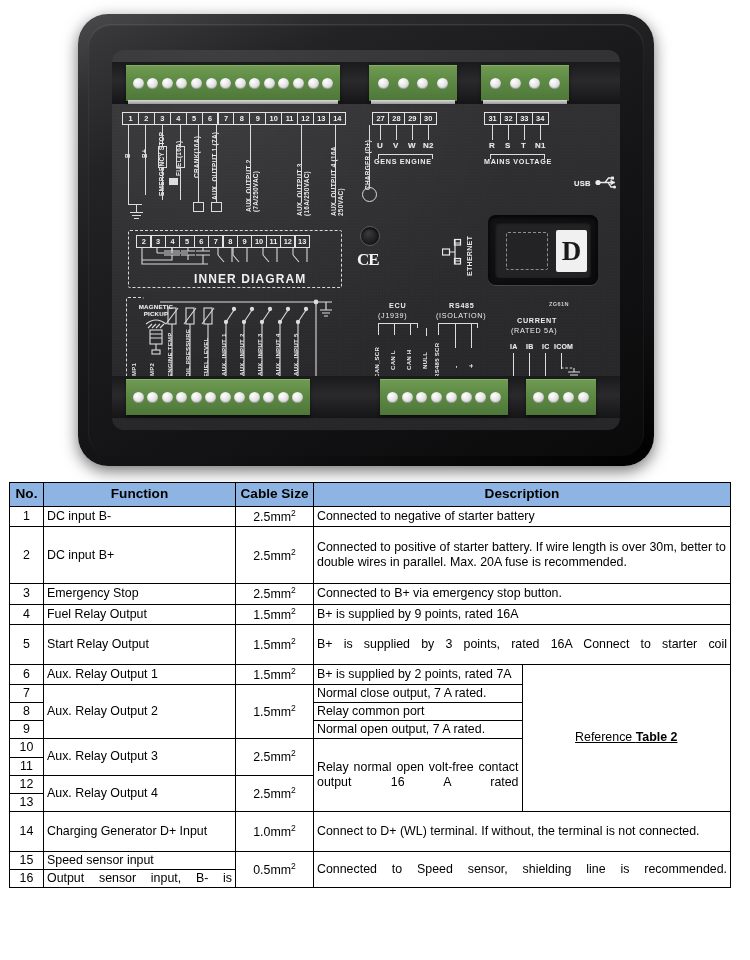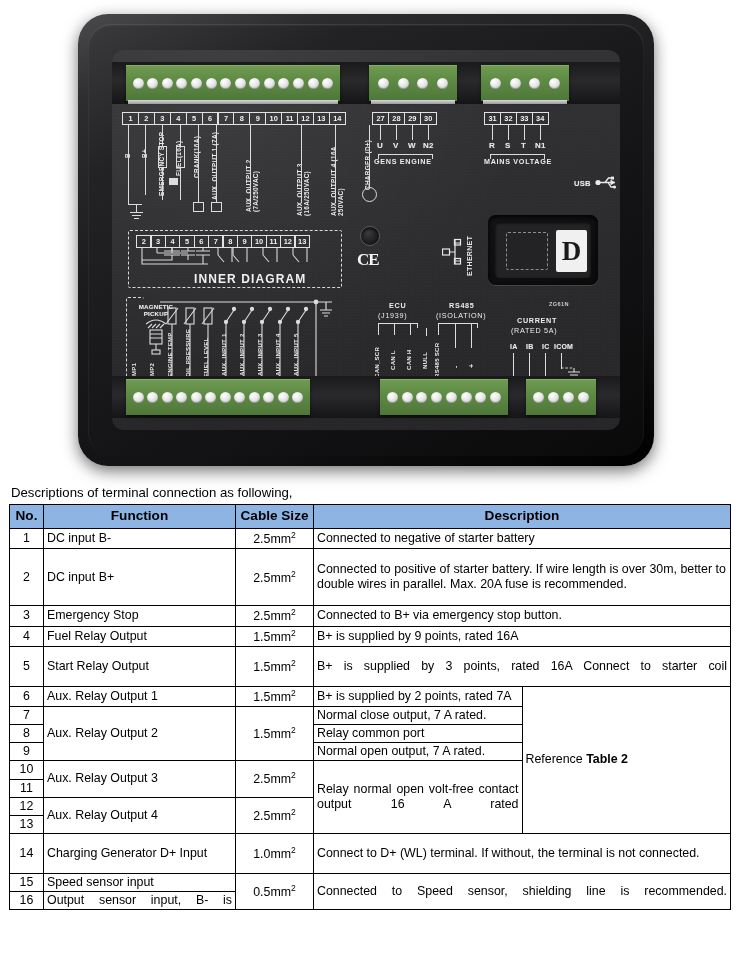--- a/index.html
+++ b/index.html
@@ -187,21 +187,21 @@
     font-weight: bold;
     text-align: center;
     font-size: 13.6px;
     height: 24px;
   }
   td.no { text-align:center; width:34px; }
   td.func { width:192px; }
   td.cable { text-align:center; width:78px; }
   td.desc { text-align:left; }
   td.just { text-align: justify; text-align-last: justify; }
-  td.ref { width:122px; text-align:left; vertical-align:middle; }
+  td.ref { width:122px; text-align:center; vertical-align:middle;text-decoration:underline; }
   sup { font-size: 8.5px; vertical-align: super; }
   .b { font-weight:bold; }
 </style>
 </head>
 <body>
 
 <div id="device-photo">
   <div class="device-shell">
     <div class="device-bevel">
       <div class="device-face">
@@ -556,21 +556,20 @@
               <i class="screw"></i>
           </div>
         </div>
 
       </div>
     </div>
   </div>
 </div>
 
 <div id="table-area">
-  <div class="intro">Descriptions of terminal connection as following,</div>
 
   <table class="term">
     <thead>
       <tr>
         <th style="width:34px;">No.</th>
         <th style="width:192px;">Function</th>
         <th style="width:78px;">Cable Size</th>
         <th colspan="2">Description</th>
       </tr>
     </thead>

